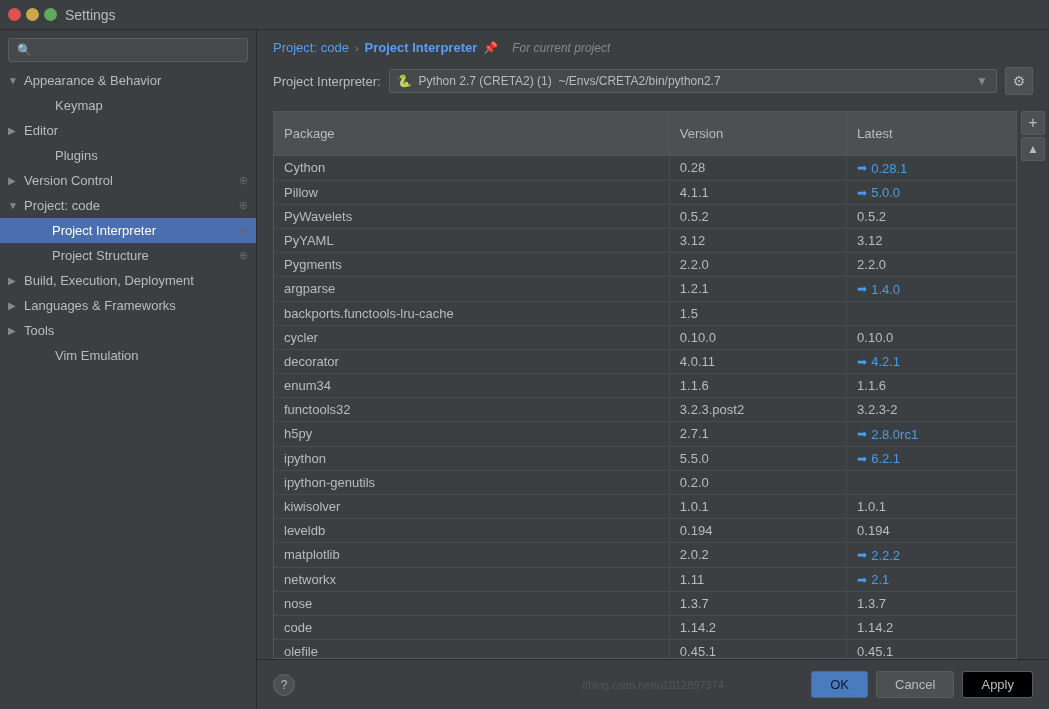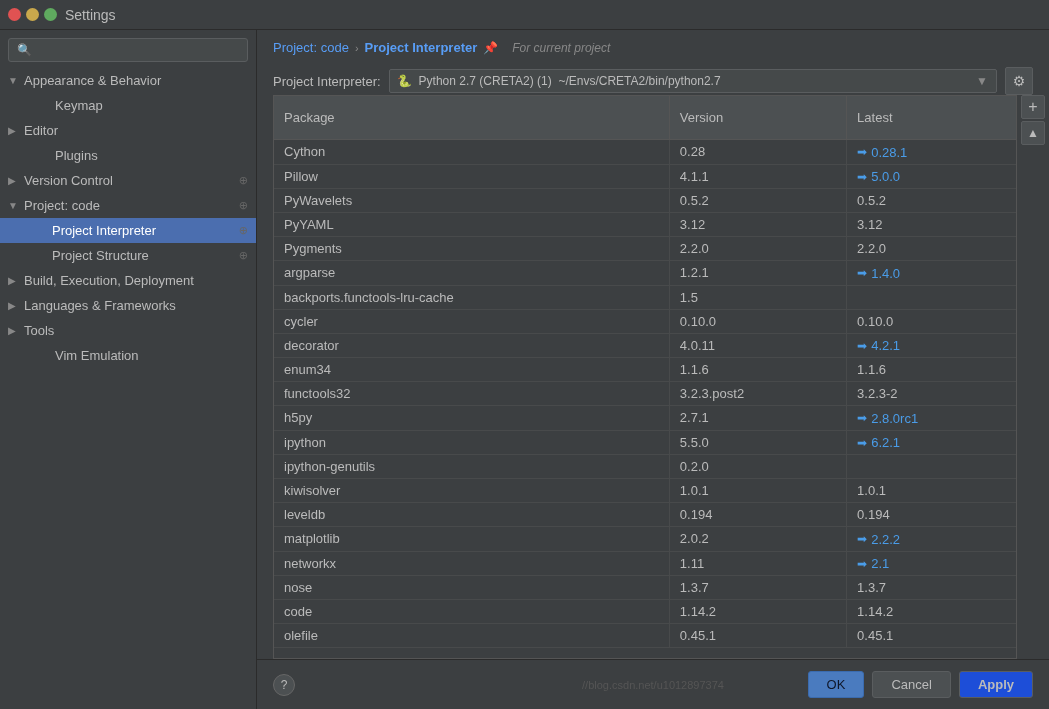--- a/index.html
+++ b/index.html
@@ -131,21 +131,21 @@
       font-size: 12px;
       margin-left: 8px;
       font-style: italic;
     }
     .pin-icon { color: #888; font-size: 12px; }
 
     
     .interpreter-row {
       display: flex;
       align-items: center;
-      padding: 4px 16px 0 16px;
+      padding: 4px 16px 16px 16px;
       gap: 8px;
       flex-shrink: 0;
     }
     .interpreter-label { color: #bbbbbb; white-space: nowrap; }
     .interpreter-select {
       flex: 1;
       background: #45494a;
       border: 1px solid #5a5d5f;
       color: #bbbbbb;
       padding: 4px 8px;
@@ -297,24 +297,23 @@
       background: #4a7bbf;
       color: #0f172a;
       border-color: #3a6baf;
     }
     .btn-cancel {
       background: #4c5052;
       color: #bbbbbb;
       border-color: #5a5d5f;
     }
     .btn-apply {
-      background: #1d4ed8;
+      background: #000000;
       color: #bbbbbb;
       border-color: #5a5d5f;
-      font-weight: bold;
     }
 
     
     ::-webkit-scrollbar { width: 8px; height: 8px; }
     ::-webkit-scrollbar-track { background: #3c3f41; }
     ::-webkit-scrollbar-thumb { background: #5a5d5f; border-radius: 4px; }
   </style>
 </head>
 <body>
 

